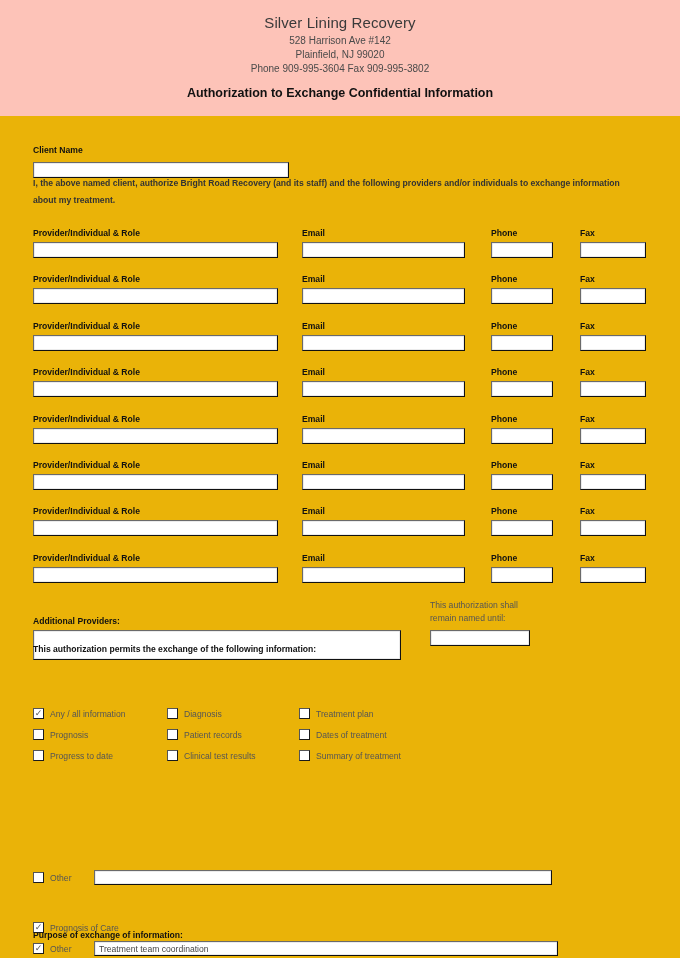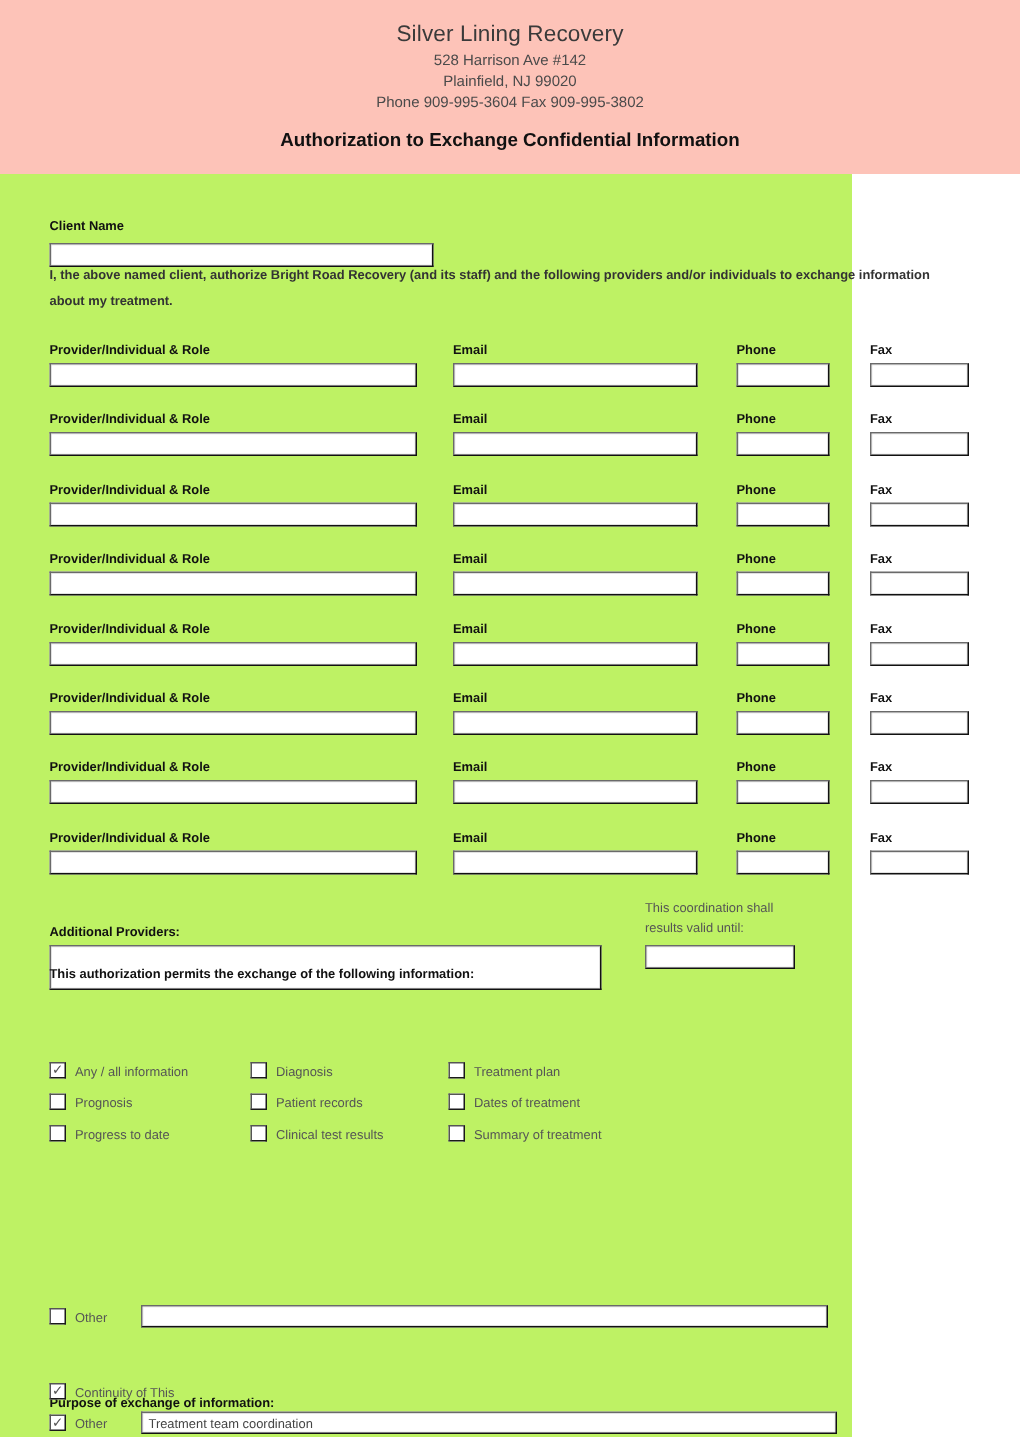--- a/index.html
+++ b/index.html
@@ -52,23 +52,23 @@
     text-align: center;
     font-size: 12.5px;
     font-weight: bold;
     color: #111111;
   }
 
   
   .sheet {
     position: absolute;
     left: 0; top: 116px;
-    width: 568px;
+    width: 680px;
     height: 842px;
-    background: #bef264;
+    background: #eab308;
   }
 
   .lbl {
     position: absolute;
     font-size: 8.6px;
     font-weight: bold;
     color: #111111;
     white-space: nowrap;
   }
   .lbl-soft {
@@ -282,22 +282,22 @@
       <div class="box thick" style="left: 580px; top: 450.8px; width: 66px; height: 16px; position: absolute;">
         <span class="val"></span>
       </div>
     </div>
 
   <div class="lbl" style="left:33px; top:500px;">Additional Providers:</div>
   <div class="box thick" style="left:33px; top:514px; width:368px; height:30px;">
     <span class="val" style="top:8px; transform:none;"></span>
   </div>
 
-  <div class="lbl-soft" style="left:430px; top:484px;">This coordination shall</div>
-  <div class="lbl-soft" style="left:430px; top:497px;">results valid until:</div>
+  <div class="lbl-soft" style="left:430px; top:484px;">This authorization shall</div>
+  <div class="lbl-soft" style="left:430px; top:497px;">remain named until:</div>
   <div class="box thick" style="left:430px; top:514px; width:100px; height:16px;">
     <span class="val"></span>
   </div>
 
   <div class="lbl" style="left:33px; top:528px;">This authorization permits the exchange of the following information:</div>
   <div id="info-options">
       <div class="cb" style="left: 33px; top: 592px;">
         <span class="tick">✓</span>
       </div>
       <div class="cb-lbl" style="left: 50px; top: 593px;">Any / all information</div>
@@ -325,21 +325,21 @@
   <div class="cb-lbl" style="left:50px; top:757px;">Other</div>
   <div class="box thick" style="left:94px; top:754px; width:458px; height:15px;">
     <span class="val"></span>
   </div>
 
   <div class="lbl" style="left:33px; top:790px;margin-top:24px;">Purpose of exchange of information:</div>
 
   <div class="cb" style="left:33px; top:806px;">
     <span class="tick" id="purpose-continuity-tick">✓</span>
   </div>
-  <div class="cb-lbl" style="left:50px; top:807px;">Continuity of This</div>
+  <div class="cb-lbl" style="left:50px; top:807px;">Prognosis of Care</div>
 
   <div class="cb" style="left:33px; top:827px;">
     <span class="tick" id="purpose-other-tick">✓</span>
   </div>
   <div class="cb-lbl" style="left:50px; top:828px;">Other</div>
   <div class="box thick" style="left:94px; top:825px; width:464px; height:15px;">
     <span class="val">Treatment team coordination</span>
   </div>
 
 </div>

